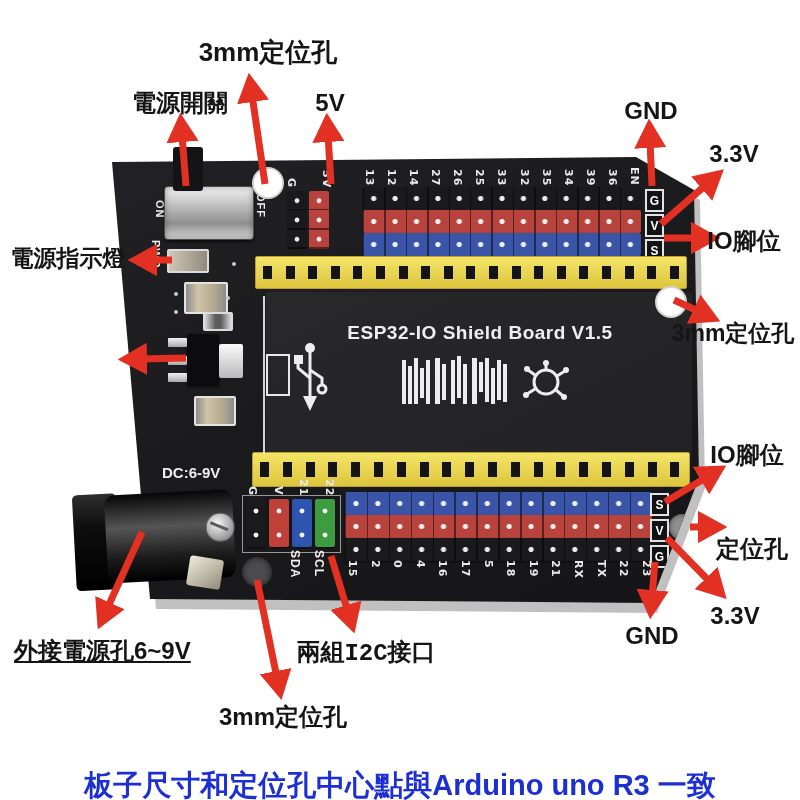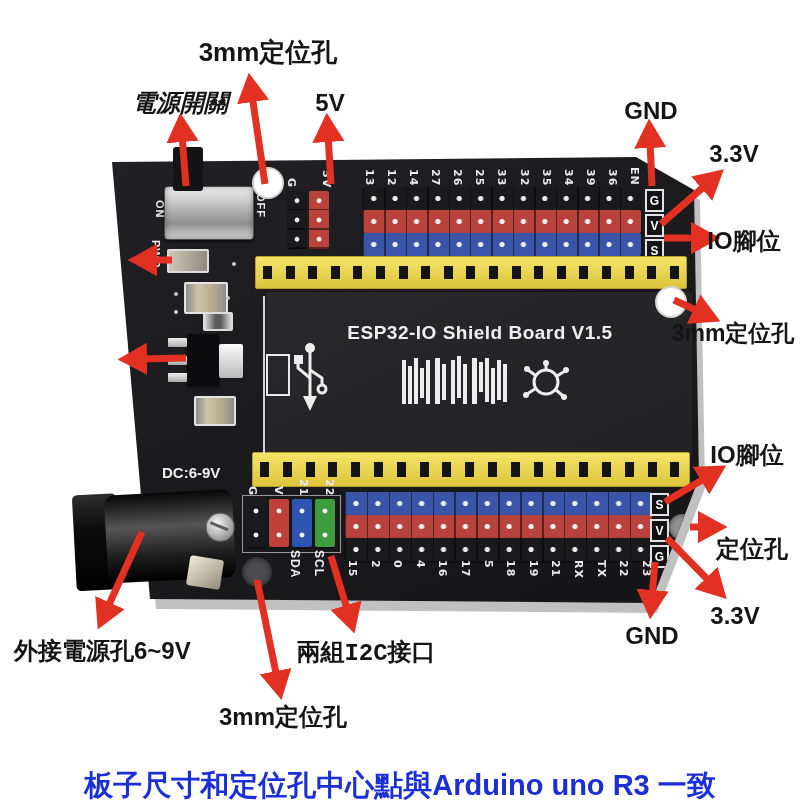--- a/index.html
+++ b/index.html
@@ -73,21 +73,21 @@
   .jack-slot{left:210px;top:524px;width:19px;height:3px;background:#5c5c5c;transform:rotate(25deg);}
   .jack-tab{left:186px;top:556px;width:34px;height:30px;border-radius:3px;transform:rotate(12deg);
     background:linear-gradient(135deg,#efeada,#b9b3a2 60%,#8f8a7c);}
   .i2c-outline{left:242px;top:495px;width:97px;height:56px;border:1px solid rgba(255,255,255,.55);}
   .white-rect{left:266px;top:354px;width:20px;height:38px;border:2px solid #e9e9e9;}
   .white-line{left:263px;top:296px;width:2px;height:158px;background:#e9e9e9;opacity:.9;}
 
   
   .ann{position:absolute;transform:translate(-50%,-50%);white-space:nowrap;color:#151515;
     font-family:"Liberation Sans",sans-serif;font-weight:bold;}
-  .ann.left-align{transform:translate(0,-50%);}
+  .ann.left-align{transform:translate(0,-50%);text-decoration:underline;}
   .arrow-line{stroke:var(--arrow);stroke-width:7;}
   .arrow-head{fill:var(--arrow);}
   #footer-note{position:absolute;left:400px;top:764px;transform:translate(-50%,-50%);
     white-space:nowrap;color:var(--footer);font:bold 29px "Liberation Sans",sans-serif;margin-top:22px;}
 </style>
 </head>
 <body>
 
 <div id="stage">
 
@@ -281,25 +281,26 @@
     <line class="arrow-line" x1="665" y1="502" x2="707" y2="477" marker-end="url(#ah)"></line>
     <line class="arrow-line" x1="690" y1="527" x2="705" y2="527" marker-end="url(#ah)"></line>
     <line class="arrow-line" x1="667" y1="538" x2="711" y2="583" marker-end="url(#ah)"></line>
     <line class="arrow-line" x1="655" y1="562" x2="652" y2="597" marker-end="url(#ah)"></line>
     <line class="arrow-line" x1="142" y1="532" x2="107" y2="609" marker-end="url(#ah)"></line>
     <line class="arrow-line" x1="331" y1="556" x2="348" y2="612" marker-end="url(#ah)"></line>
     <line class="arrow-line" x1="257" y1="580" x2="277" y2="678" marker-end="url(#ah)"></line>
   </svg>
 
   <div class="ann" style="left:268px;top:52px;font-size:26px;">3mm定位孔</div>
-  <div class="ann" style="left:180px;top:103px;font-size:24px;font-style:italic;">電源開關</div>
+  <div class="ann" style="left:180px;top:103px;font-size:24px;">電源開關</div>
   <div class="ann" style="left:330px;top:103px;font-size:24px;">5V</div>
   <div class="ann" style="left:651px;top:111px;font-size:24px;">GND</div>
   <div class="ann" style="left:734px;top:154px;font-size:24px;">3.3V</div>
   <div class="ann" style="left:744px;top:241px;font-size:24px;">IO腳位</div>
+  <div class="ann" style="left:68px;top:258px;font-size:23px;">電源指示燈</div>
   <div class="ann" style="left:733px;top:333px;font-size:23px;">3mm定位孔</div>
   <div class="ann" style="left:747px;top:455px;font-size:24px;">IO腳位</div>
   <div class="ann" style="left:752px;top:526px;font-size:24px;margin-top:23px;">定位孔</div>
   <div class="ann" style="left:735px;top:616px;font-size:24px;">3.3V</div>
   <div class="ann" style="left:652px;top:636px;font-size:24px;">GND</div>
   <div class="ann left-align" style="left:14px;top:651px;font-size:24px;">外接電源孔6~9V</div>
   <div class="ann" style="left:366px;top:652px;font-size:24px;font-family:Liberation Mono, monospace;">兩組I2C接口</div>
   <div class="ann" style="left:283px;top:717px;font-size:24px;">3mm定位孔</div>
 
   <div id="footer-note">板子尺寸和定位孔中心點與Arduino uno R3 一致</div>

